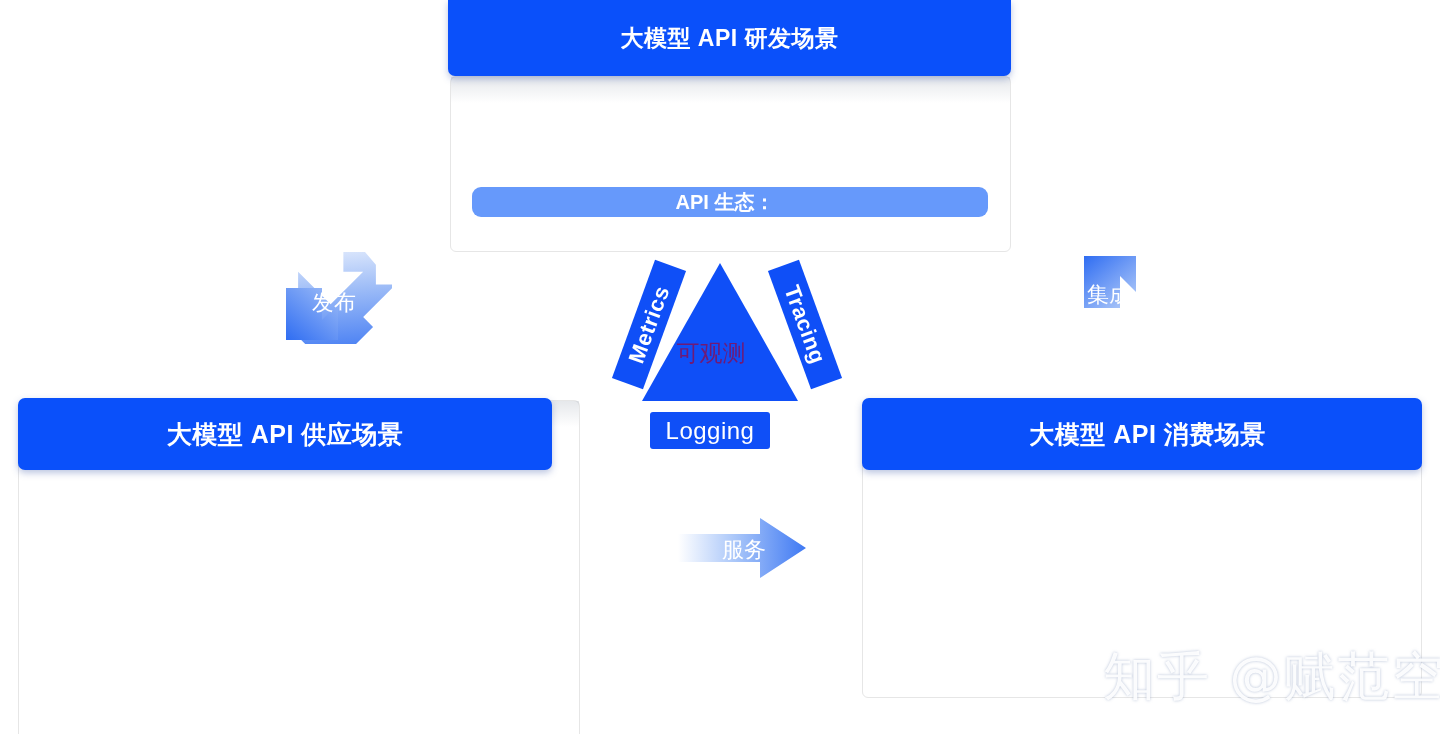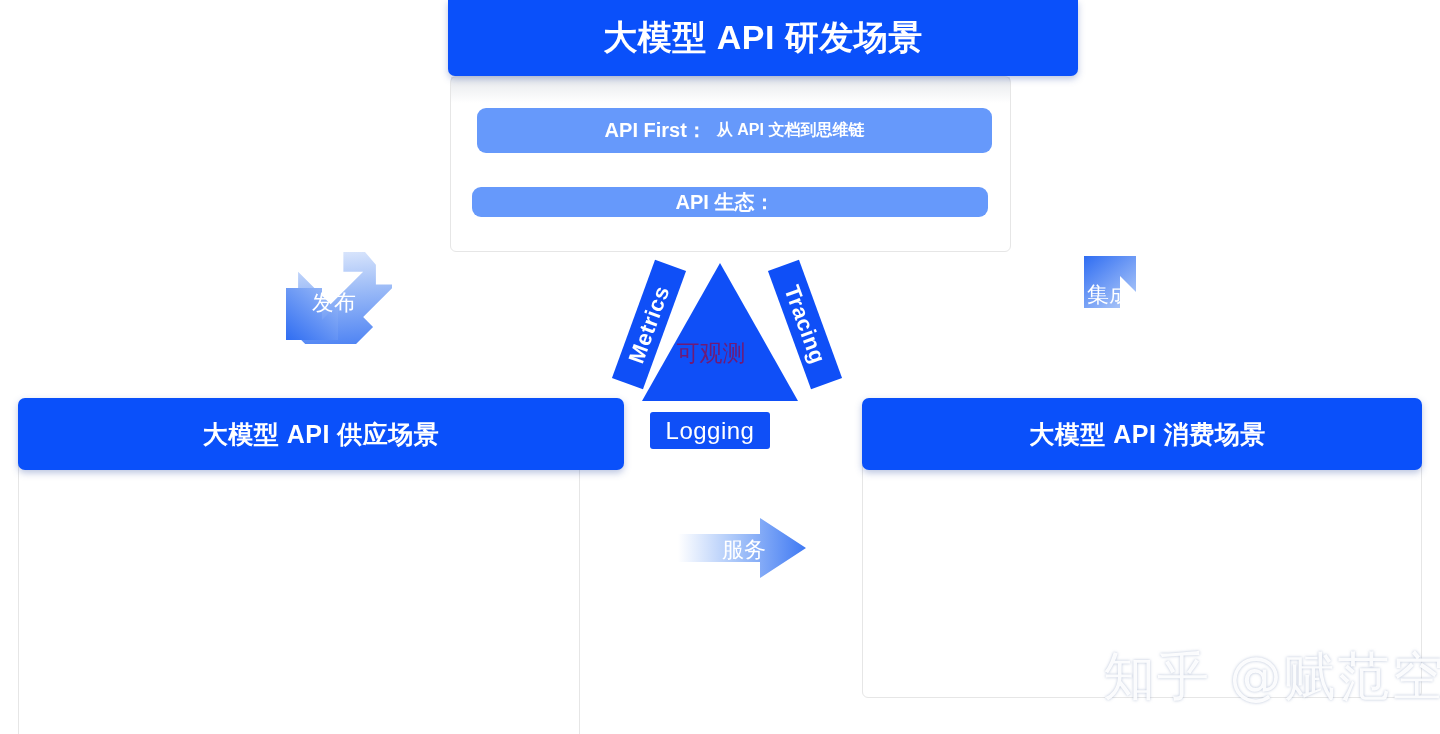--- a/index.html
+++ b/index.html
@@ -43,29 +43,29 @@
     border-radius:9px;
     display:flex;align-items:center;justify-content:center;
     color:#ffffff;
     font-weight:bold;
     box-sizing:border-box;
     z-index:2;
   }
 
   
   #top-card{left:450px;top:76px;width:561px;height:176px;}
-  #top-head{left:448px;top:0px;width:630px;height:76px;font-size:34px;border-radius:0 0 7px 7px;}
+  #top-head{left:448px;top:0px;width:563px;height:76px;font-size:23px;border-radius:0 0 7px 7px;}
   #top-pill-1{left:477px;top:108px;width:515px;height:45px;font-size:19px;}
   #top-pill-2{left:472px;top:187px;width:516px;height:30px;font-size:19px;}
   .lead{font-size:20px;margin-right:10px;}
   .tail{font-size:16px;}
 
   
   #left-card{left:18px;top:400px;width:562px;height:340px;}
-  #left-head{left:18px;top:398px;width:606px;height:72px;font-size:25px;}
+  #left-head{left:18px;top:398px;width:534px;height:72px;font-size:25px;}
 
   
   #right-card{left:862px;top:400px;width:560px;height:298px;}
   #right-head{left:862px;top:398px;width:560px;height:72px;font-size:25px;padding-left:11px;}
 
   
   #obs{position:absolute;left:580px;top:250px;width:300px;height:210px;z-index:4;}
   .tri{
     position:absolute;left:62px;top:13px;width:0;height:0;
     border-left:78px solid transparent;
@@ -114,24 +114,20 @@
 </head>
 <body>
 
 <div class="stage">
 
   <div class="card" id="top-card">
     <div class="card-inner-shade"></div>
   </div>
   <div class="card-head" id="top-head">大模型 API 研发场景</div>
 
-  <div class="pill" id="top-pill-1">
-    <span class="lead">API First：</span>
-    <span class="tail">从 API 文档到思维链</span>
-  </div>
   <div class="pill" id="top-pill-2">
     <span class="lead">API 生态：</span>
   </div>
 
   <div class="card" id="left-card">
     <div class="card-inner-shade"></div>
 
   </div>
   <div class="card-head" id="left-head">大模型 API 供应场景</div>
 

